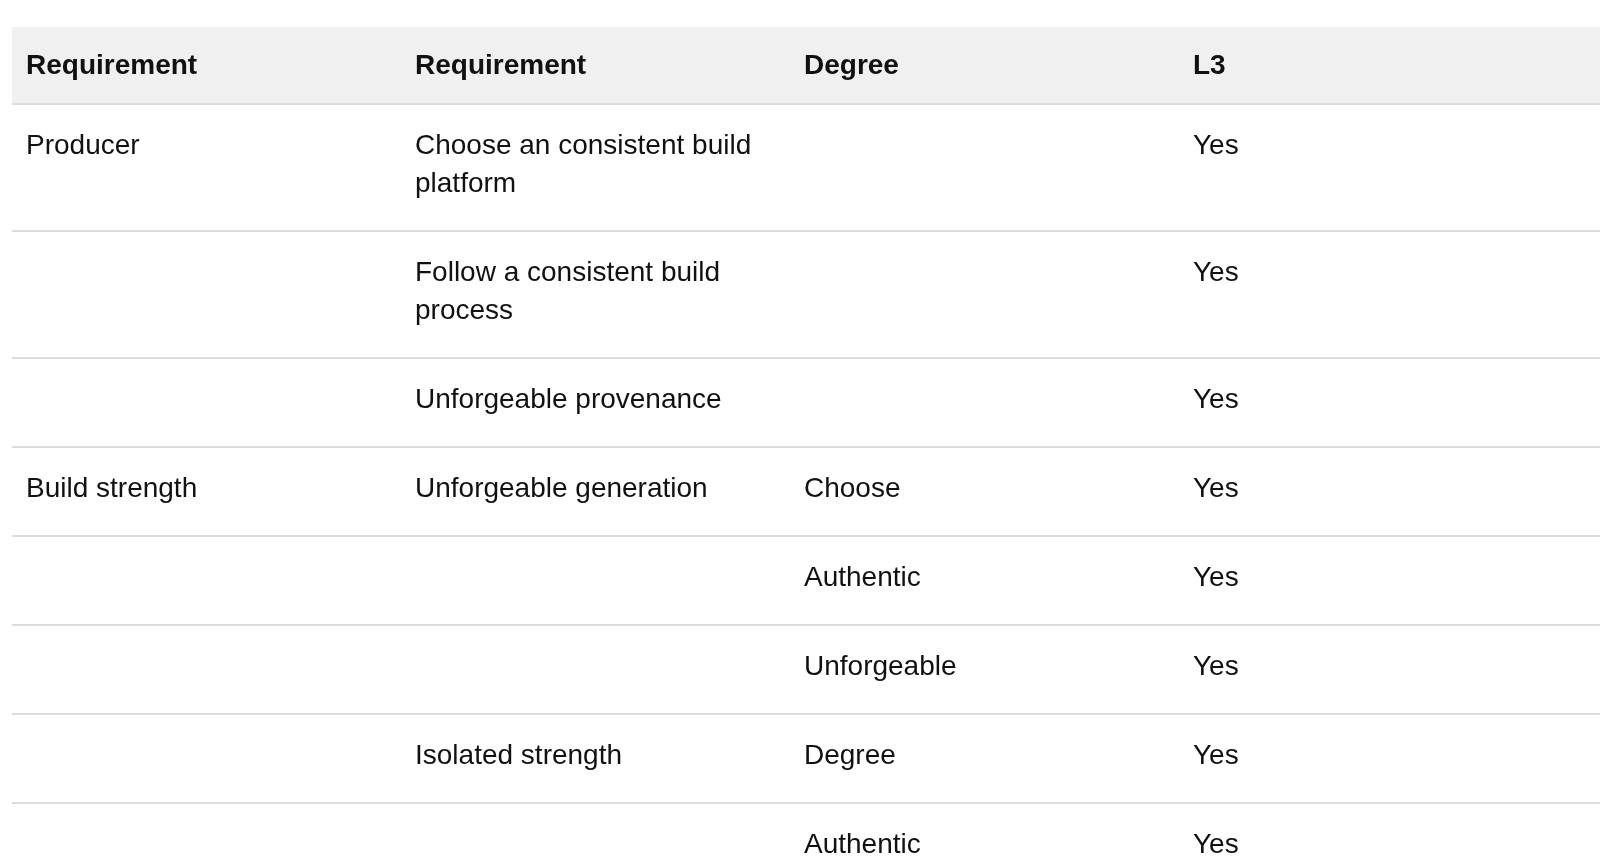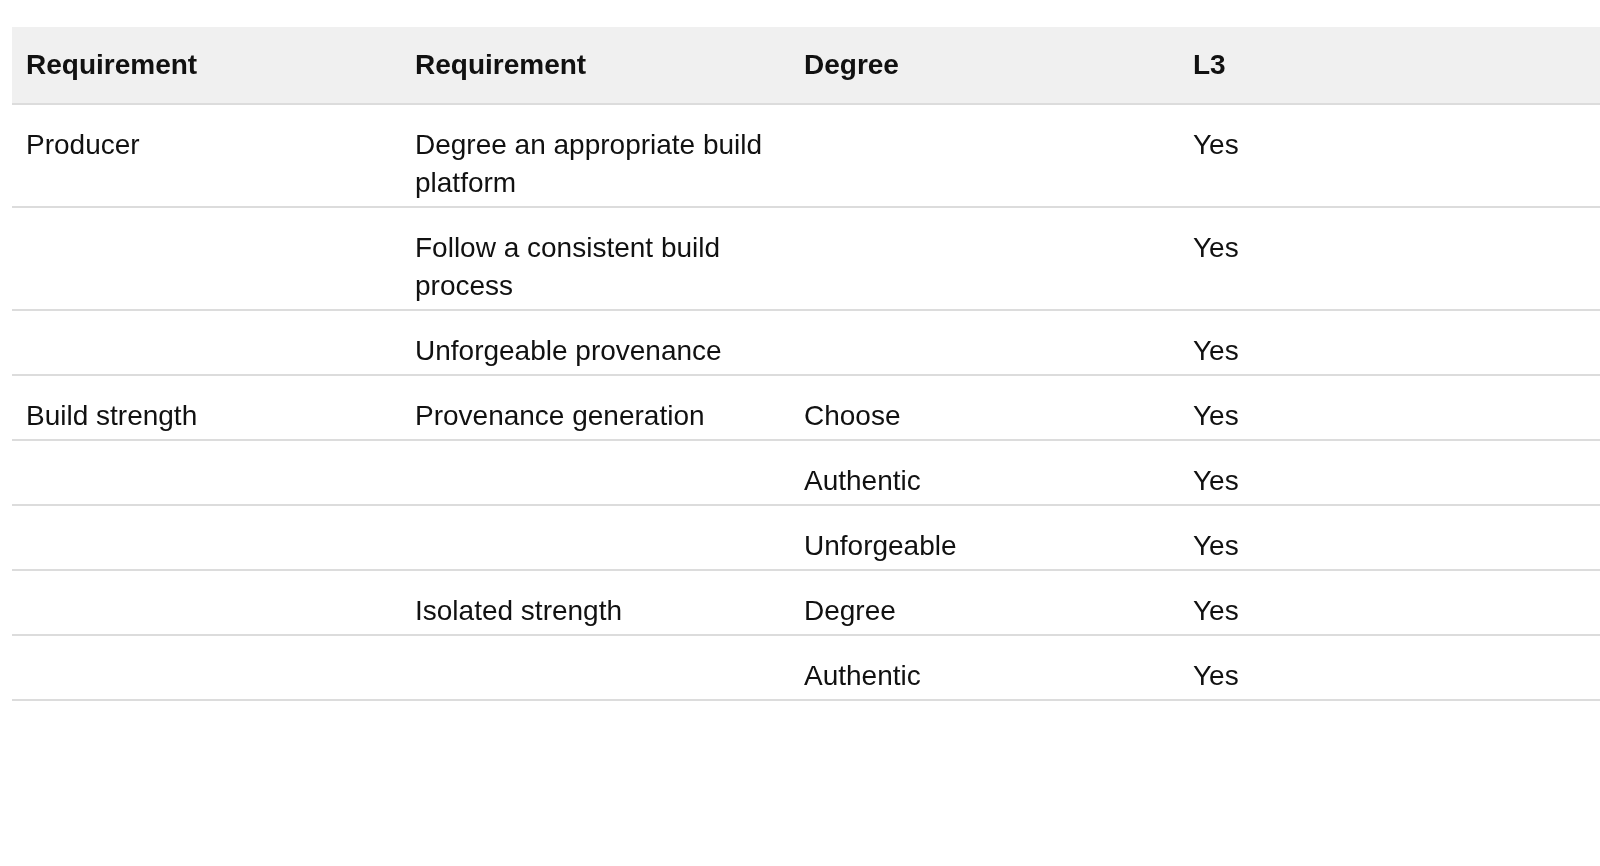--- a/index.html
+++ b/index.html
@@ -35,21 +35,21 @@
       text-align: left;
       font-weight: bold;
       font-size: 28px;
       padding: 0 14px;
       vertical-align: middle;
       border-bottom: 2px solid #dcdcdc;
     }
     td {
       font-size: 28px;
       line-height: 38px;
-      padding: 21px 14px 4px 14px;
+      padding: 21px 14px 28px 14px;
       vertical-align: top;
       border-bottom: 2px solid #dcdcdc;
     }
     tr.two-line td { height: 76px; }
   </style>
 </head>
 <body>
 
 <div class="wrap">
   <table>
@@ -63,39 +63,39 @@
       <tr>
         <th>Requirement</th>
         <th>Requirement</th>
         <th>Degree</th>
         <th>L3</th>
       </tr>
     </thead>
     <tbody>
       <tr class="two-line">
         <td>Producer</td>
-        <td>Degree an appropriate build platform</td>
+        <td>Choose an consistent build platform</td>
         <td></td>
         <td>Yes</td>
       </tr>
       <tr class="two-line">
         <td></td>
         <td>Follow a consistent build process</td>
         <td></td>
         <td>Yes</td>
       </tr>
       <tr>
         <td></td>
         <td>Unforgeable provenance</td>
         <td></td>
         <td>Yes</td>
       </tr>
       <tr>
         <td>Build strength</td>
-        <td>Provenance generation</td>
+        <td>Unforgeable generation</td>
         <td>Choose</td>
         <td>Yes</td>
       </tr>
       <tr>
         <td></td>
         <td></td>
         <td>Authentic</td>
         <td>Yes</td>
       </tr>
       <tr>

